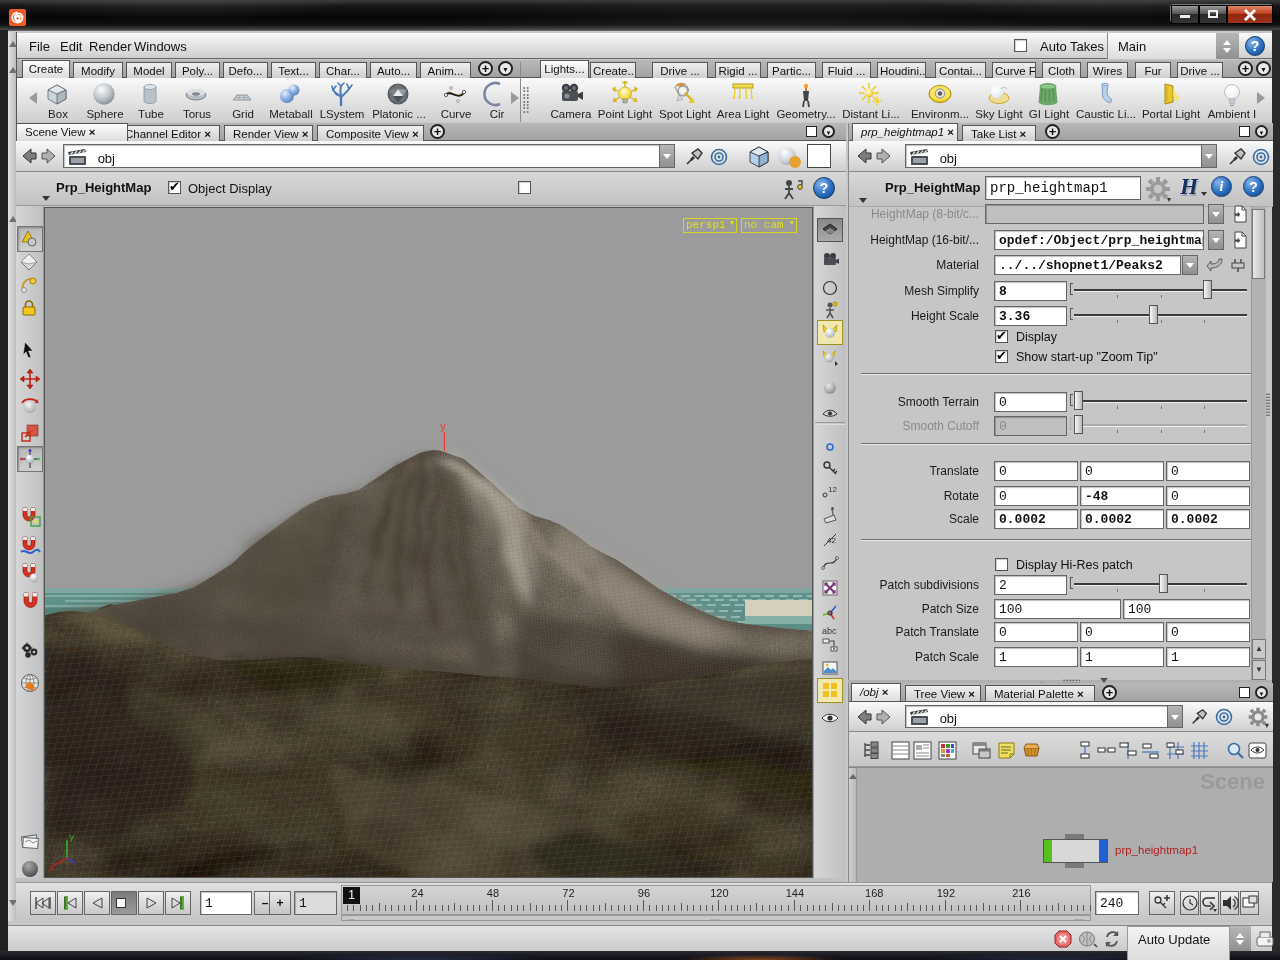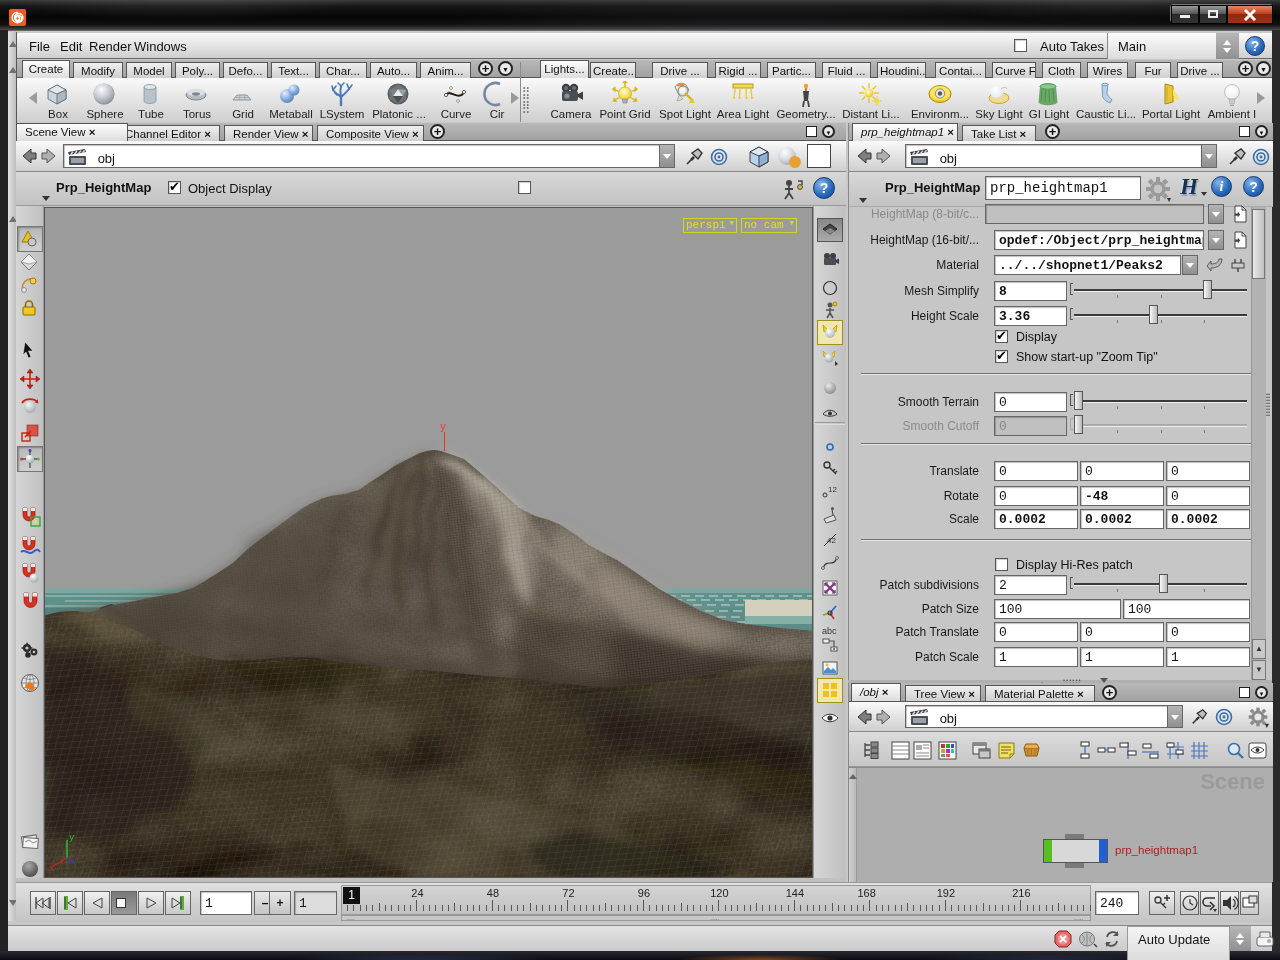--- a/index.html
+++ b/index.html
@@ -237,21 +237,21 @@
             <circle cx="14" cy="12.5" r="6.5" fill="url(#pl)" stroke="#c8a810" stroke-width=".7"></circle>
             <path d="M11.5 18 16.5 18 16 22 12 22Z" fill="#b0b0ac" stroke="#808078" stroke-width=".6"></path>
             <defs>
               <radialGradient id="pl" cx=".42" cy=".35" r=".85">
                 <stop offset="0" stop-color="#fffce4"></stop>
                 <stop offset=".55" stop-color="#f6dc48"></stop>
                 <stop offset="1" stop-color="#d0a816"></stop>
               </radialGradient>
             </defs>
           </svg></div>
-        <div class="abs" style="left:566px; top:48px; width:84px; text-align:center; font-size:11.5px; color:#222;">Point Grid</div>
+        <div class="abs" style="left:566px; top:48px; width:84px; text-align:center; font-size:11.5px; color:#222;">Point Light</div>
         <div class="abs" style="left:654px; top:21px; width:28px; height:27px;"><svg width="28" height="26" viewBox="0 0 28 26">
             <path d="M4 6 C6 2 12 1 15 4 L18 9 8 14Z" fill="#e8e8e6" stroke="#909088"></path>
             <path d="M5 5 C7 2 11 1.5 14 3.5 L12 6Z" fill="#e89030"></path>
             <circle cx="12" cy="10" r="5" fill="#d8d8d4" stroke="#888"></circle>
             <circle cx="11.5" cy="9.5" r="3.2" fill="#f4f4f0"></circle>
             <path d="M14 12 22 20" stroke="#d8b020" stroke-width="2.4"></path>
             <path d="M20 17 24 22 18 22Z" fill="#e8c830"></path>
             <path d="M8 14 6 20 12 18Z" fill="#dcdcd8" stroke="#909088" stroke-width=".6"></path>
           </svg></div>
         <div class="abs" style="left:626px; top:48px; width:84px; text-align:center; font-size:11.5px; color:#222;">Spot Light</div>
@@ -1287,21 +1287,21 @@
       <div class="abs" style="left:796.8px; top:22px; width:1px; height:6px; background:#555;"></div>
       <div class="abs" style="left:803.0px; top:22px; width:1px; height:6px; background:#555;"></div>
       <div class="abs" style="left:809.3px; top:22px; width:1px; height:6px; background:#555;"></div>
       <div class="abs" style="left:815.6px; top:20px; width:1px; height:8px; background:#555;"></div>
       <div class="abs" style="left:821.9px; top:22px; width:1px; height:6px; background:#555;"></div>
       <div class="abs" style="left:828.2px; top:22px; width:1px; height:6px; background:#555;"></div>
       <div class="abs" style="left:834.5px; top:22px; width:1px; height:6px; background:#555;"></div>
       <div class="abs" style="left:840.8px; top:22px; width:1px; height:6px; background:#555;"></div>
       <div class="abs" style="left:847.1px; top:22px; width:1px; height:6px; background:#555;"></div>
       <div class="abs" style="left:853.4px; top:17px; width:1px; height:11px; background:#555;"></div>
-      <div class="abs" style="left:841.4px; top:4px; width:26px; text-align:left; font-size:11px; color:#222;">168</div>
+      <div class="abs" style="left:841.4px; top:4px; width:26px; text-align:right; font-size:11px; color:#222;">168</div>
       <div class="abs" style="left:859.7px; top:22px; width:1px; height:6px; background:#555;"></div>
       <div class="abs" style="left:866.0px; top:22px; width:1px; height:6px; background:#555;"></div>
       <div class="abs" style="left:872.3px; top:22px; width:1px; height:6px; background:#555;"></div>
       <div class="abs" style="left:878.5px; top:22px; width:1px; height:6px; background:#555;"></div>
       <div class="abs" style="left:884.8px; top:22px; width:1px; height:6px; background:#555;"></div>
       <div class="abs" style="left:891.1px; top:20px; width:1px; height:8px; background:#555;"></div>
       <div class="abs" style="left:897.4px; top:22px; width:1px; height:6px; background:#555;"></div>
       <div class="abs" style="left:903.7px; top:22px; width:1px; height:6px; background:#555;"></div>
       <div class="abs" style="left:910.0px; top:22px; width:1px; height:6px; background:#555;"></div>
       <div class="abs" style="left:916.3px; top:22px; width:1px; height:6px; background:#555;"></div>

